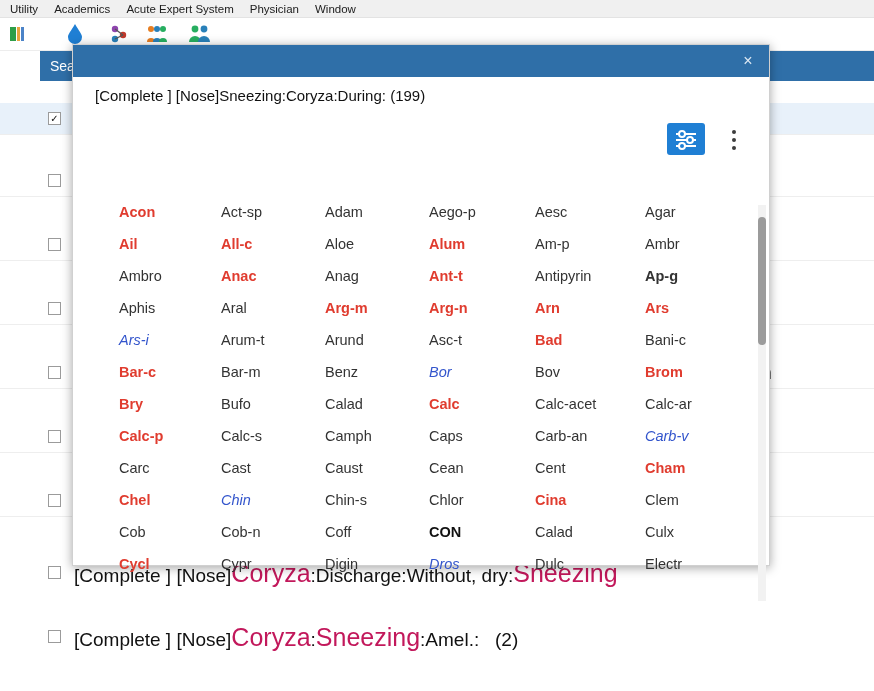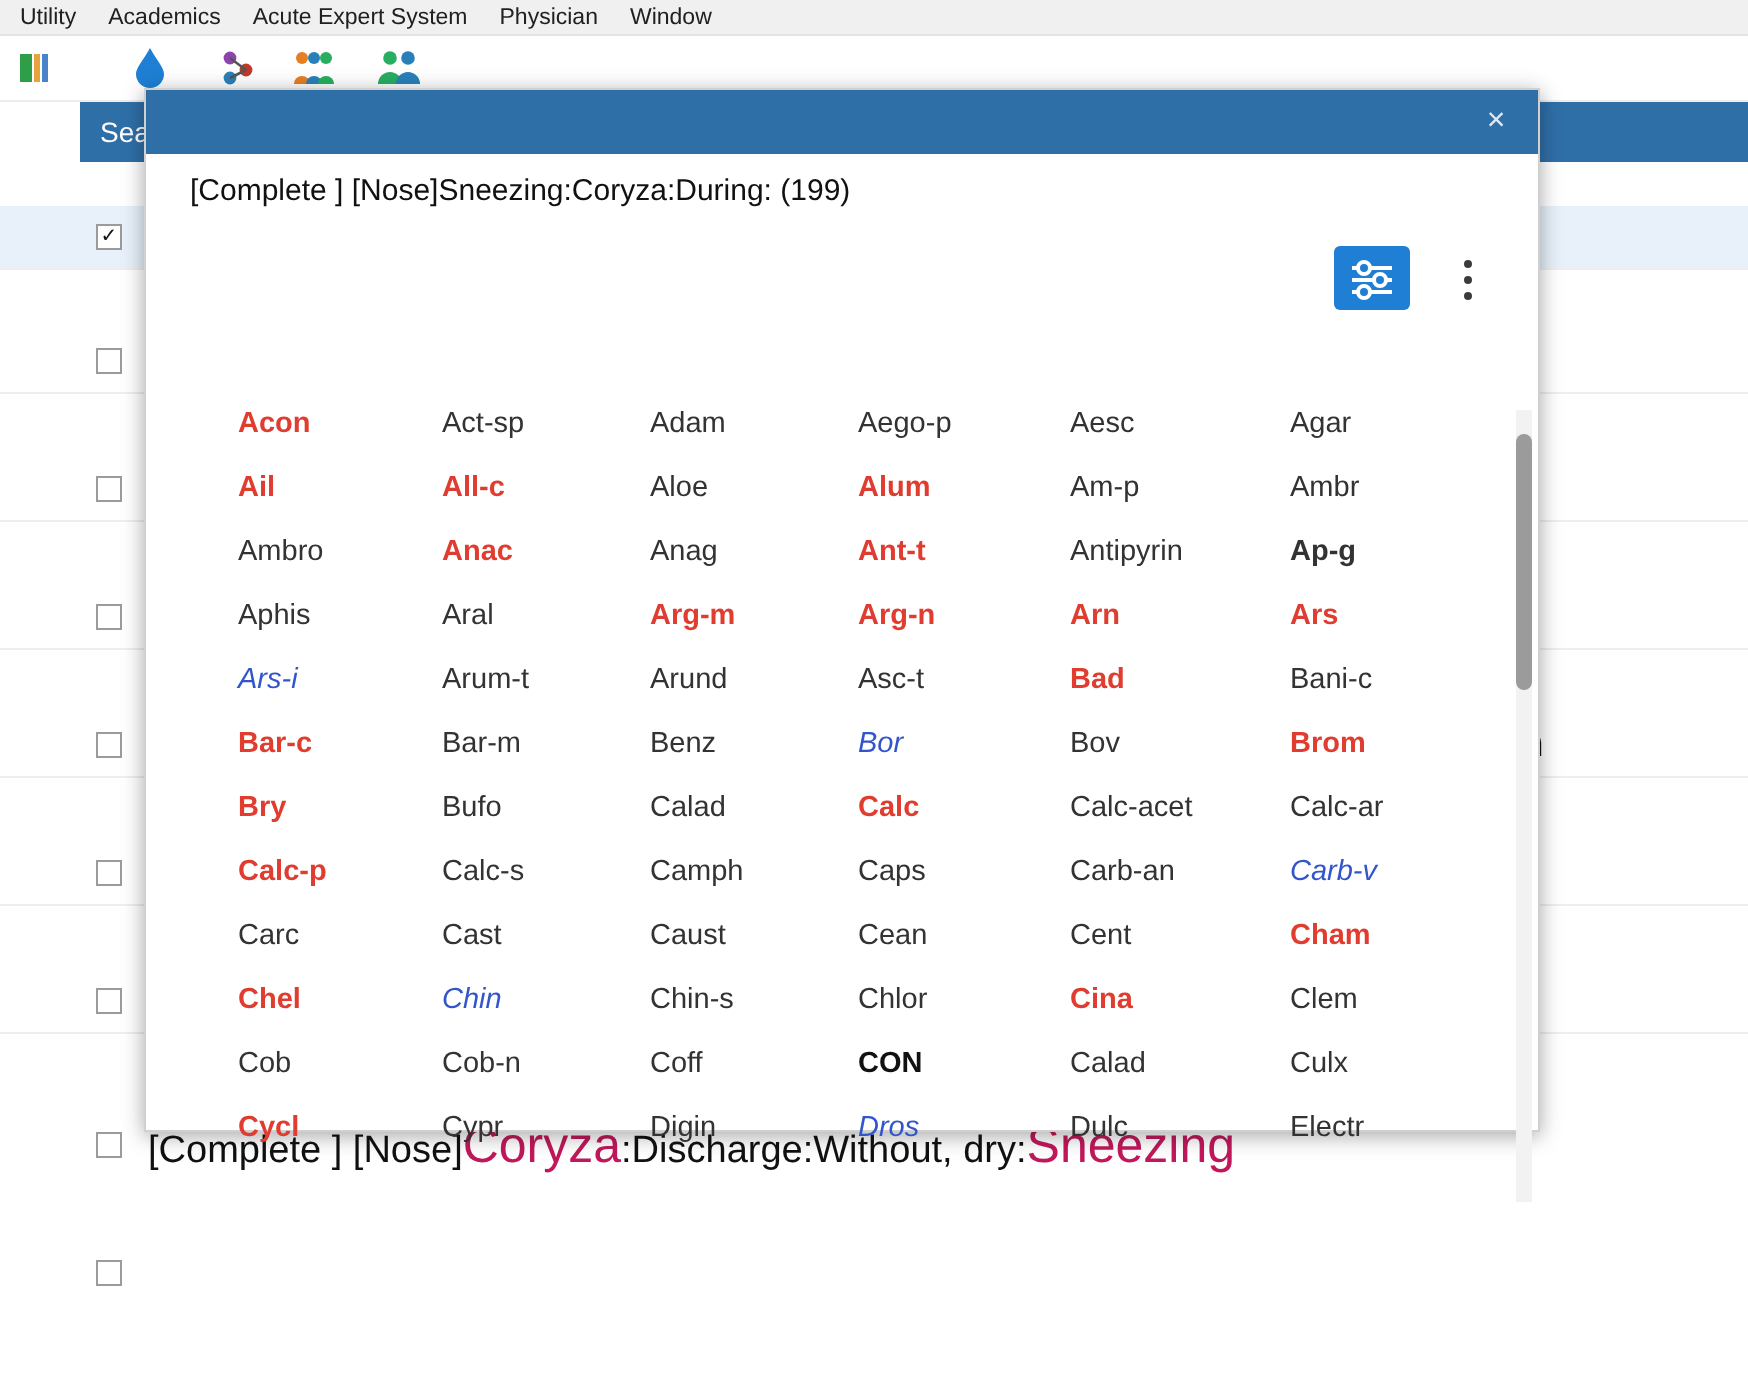--- a/index.html
+++ b/index.html
@@ -374,20 +374,23 @@
 
     <div class="row" style="top:476px; border-bottom:0;">
       <div class="cb"></div>
       <div class="txt">
         <span>[Complete ] [Nose]</span><span class="hl">Coryza</span><span>:Discharge:Without, dry:</span><span class="hl">Sneezing</span>
       </div>
     </div>
 
     <div class="row" style="top:540px; border-bottom:0;">
       <div class="cb"></div>
+      <div class="txt">
+        <span>[Complete ] [Nose]</span><span class="hl">Coryza</span><span>:</span><span class="hl">Sneezing</span><span>:Amel.:</span>&nbsp;&nbsp; <span class="cnt">(2)</span>
+      </div>
     </div>
   </div>
 
   <div class="dialog">
     <div class="dlg-title">
       <span class="dlg-close">×</span>
     </div>
 
     <div class="dlg-subtitle">[Complete ] [Nose]Sneezing:Coryza:During:   (199)</div>
 

